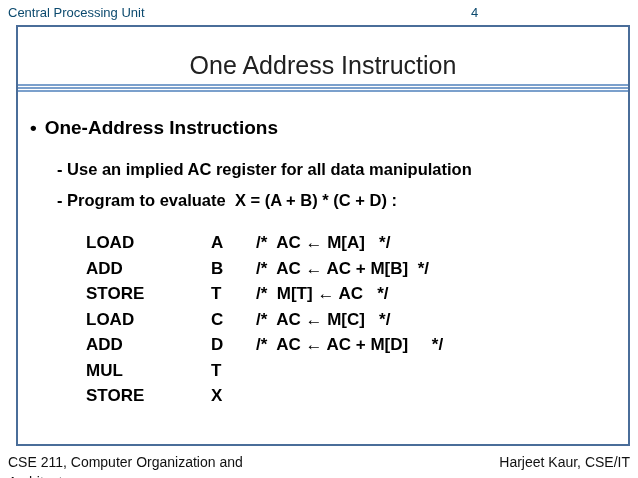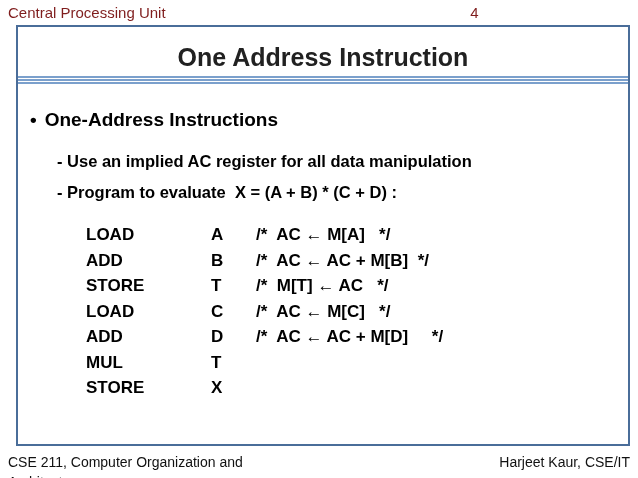--- a/index.html
+++ b/index.html
@@ -8,30 +8,30 @@
     --title-color:#212121;
     --text-color:#000000;
   }
   *{margin:0;padding:0;box-sizing:border-box;}
   html,body{width:638px;height:478px;overflow:hidden;background:#ffffff;
     font-family:"Liberation Sans","DejaVu Sans",sans-serif;color:var(--text-color);}
   .page{position:relative;width:638px;height:478px;}
 
   
   .topbar{position:absolute;left:8px;right:8px;top:4px;display:flex;align-items:baseline;
-    font-size:15px;line-height:18px;color:#7f1d1d;}
+    font-size:13px;line-height:18px;color:#0c4a6e;}
   .topbar .left{flex:1;text-align:left;}
   .topbar .center{flex:1;text-align:center;}
   .topbar .right{flex:1;text-align:right;}
 
   
   .slidebox{position:absolute;left:16px;top:25px;width:614px;height:421px;
     border:2px solid var(--border-color);background:#ffffff;}
-  .slide-title{margin-top:14px;text-align:center;font-size:25px;line-height:32px;
-    color:var(--title-color);font-weight:700;}
+  .slide-title{margin-top:22px;text-align:center;font-size:25px;line-height:32px;
+    color:var(--title-color);font-weight:400;}
   .title-sep{margin-top:3px;width:100%;height:8px;
     background:repeating-linear-gradient(to bottom,
       var(--sep-color) 0px, var(--sep-color) 2px,
       #ffffff 2px, #ffffff 3px,
       var(--sep-color) 3px, var(--sep-color) 5px,
       #ffffff 5px, #ffffff 6px,
       var(--sep-color) 6px, var(--sep-color) 8px);}
 
   
   .content{padding:24px 10px 0 12px;}

